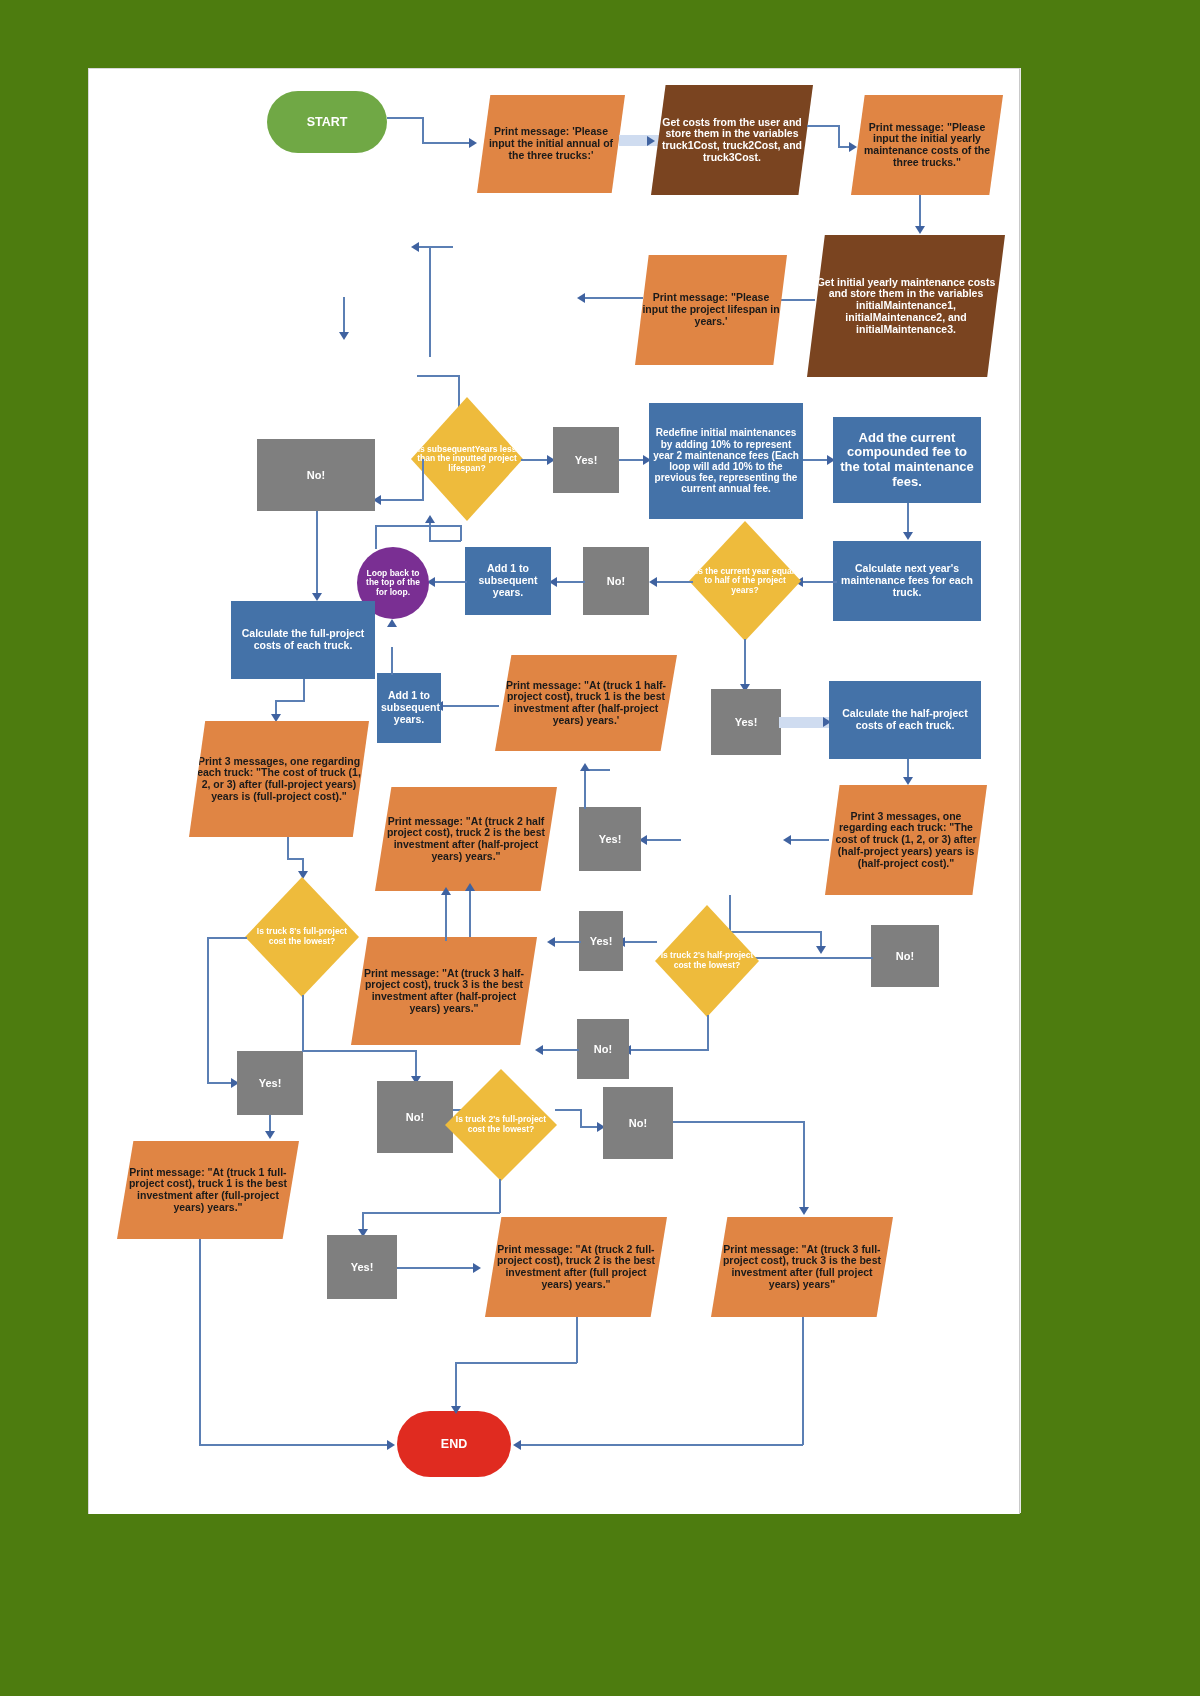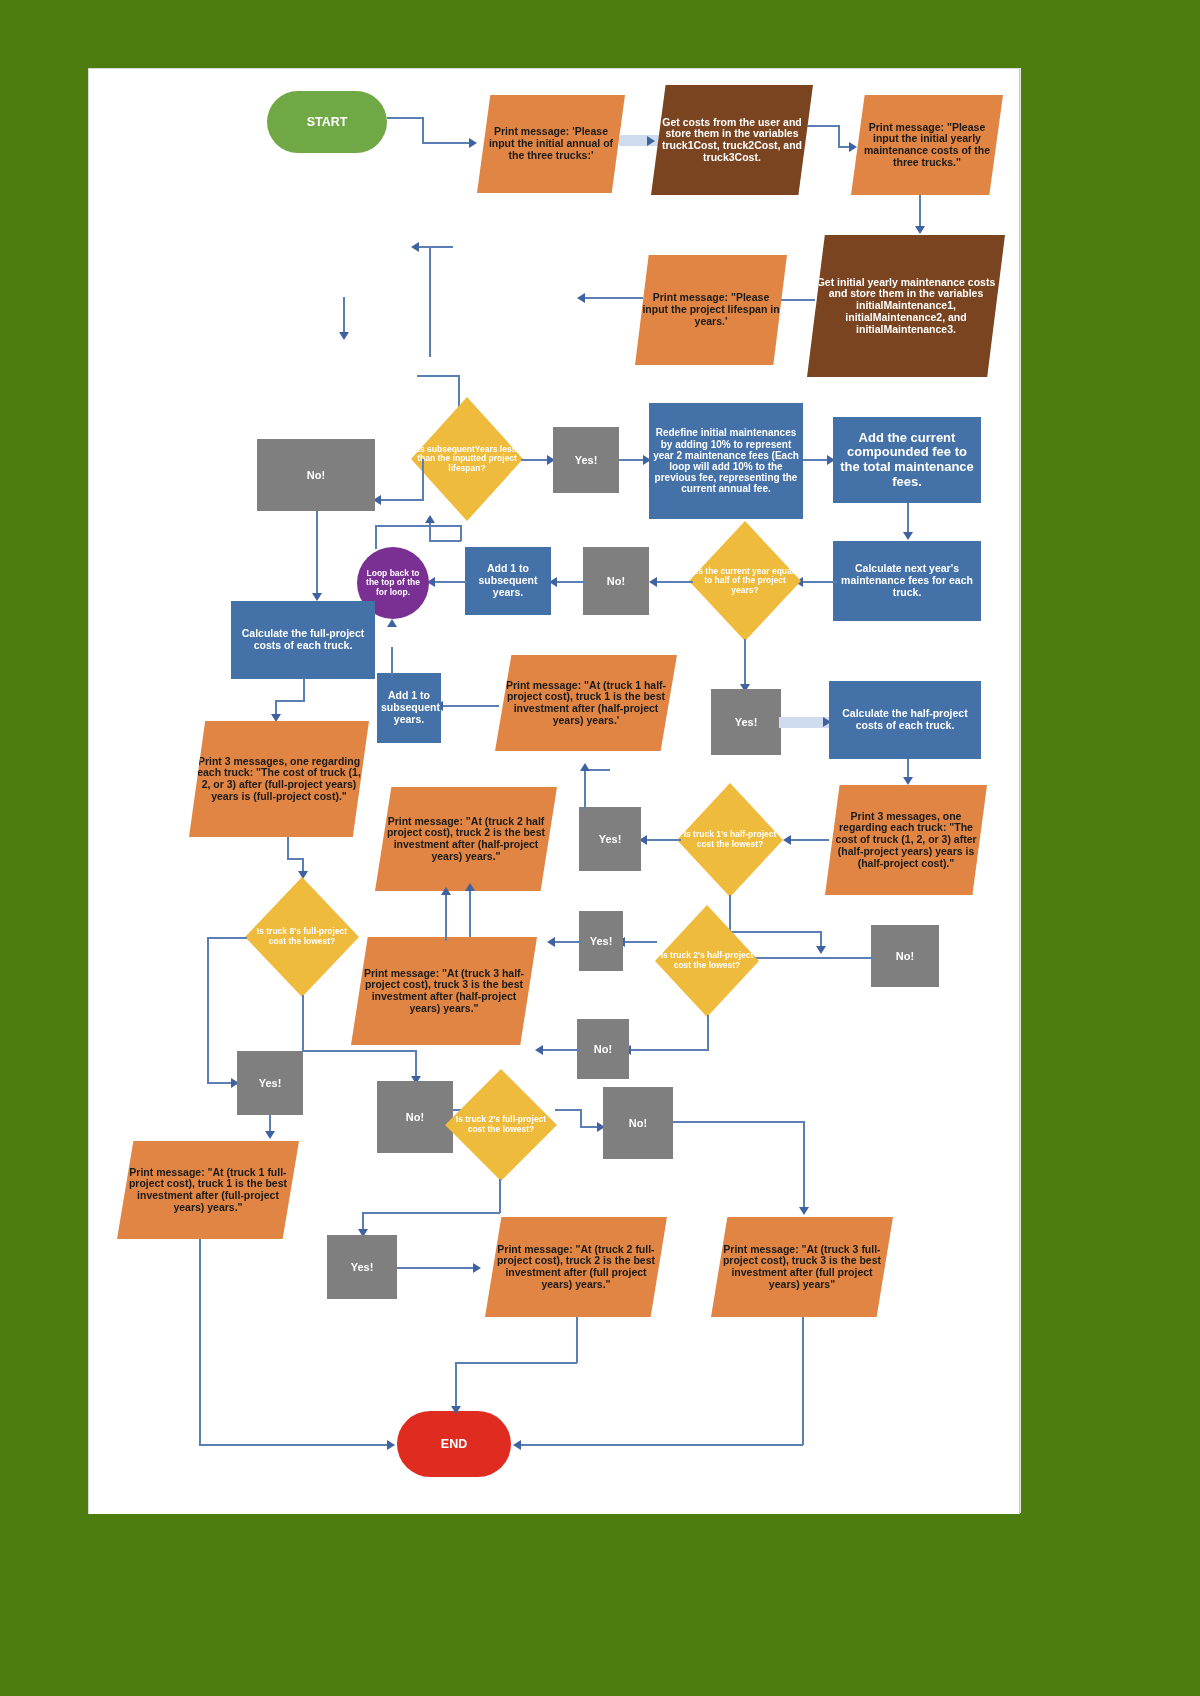--- a/index.html
+++ b/index.html
@@ -194,23 +194,20 @@
     <div class="ln lnv" style="left:818px;top:690px;height:22px;"></div>
     <div class="arw arw-d" style="left:814px;top:708px;"></div>
 
     <div class="node io para" style="left:736px;top:716px;width:162px;height:110px;font-size:10.5px;">
       <span>Print 3 messages, one regarding each truck: "The cost of truck (1, 2, or 3) after (half-project years) years is (half-project cost)."</span>
     </div>
 
     <div class="ln lnh" style="left:700px;top:770px;width:40px;"></div>
     <div class="arw arw-l" style="left:694px;top:766px;"></div>
 
-    <div class="node dec diamond" style="left:588px;top:714px;width:106px;height:114px;font-size:8.5px;">
-      <span>Is truck 1's half-project cost the lowest?</span>
-    </div>
 
     <div class="ln lnh" style="left:556px;top:770px;width:36px;"></div>
     <div class="arw arw-l" style="left:550px;top:766px;"></div>
 
     <div class="node gray" style="left:490px;top:738px;width:62px;height:64px;font-size:11px;">
       <span>Yes!</span>
     </div>
 
     <div class="ln lnv" style="left:495px;top:700px;height:40px;"></div>
     <div class="ln lnh" style="left:495px;top:700px;width:26px;"></div>

